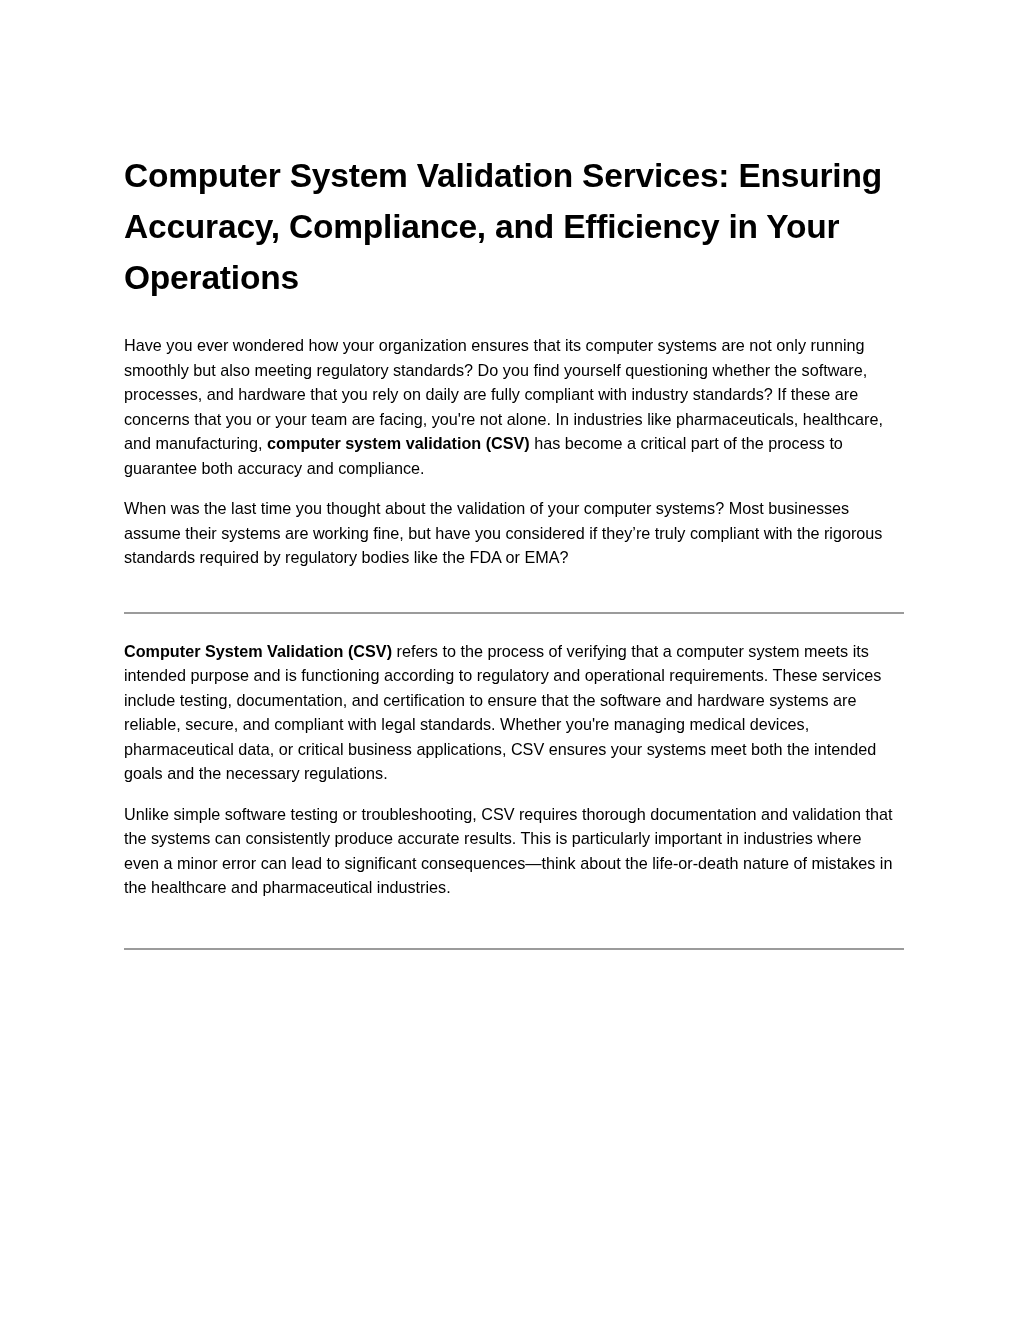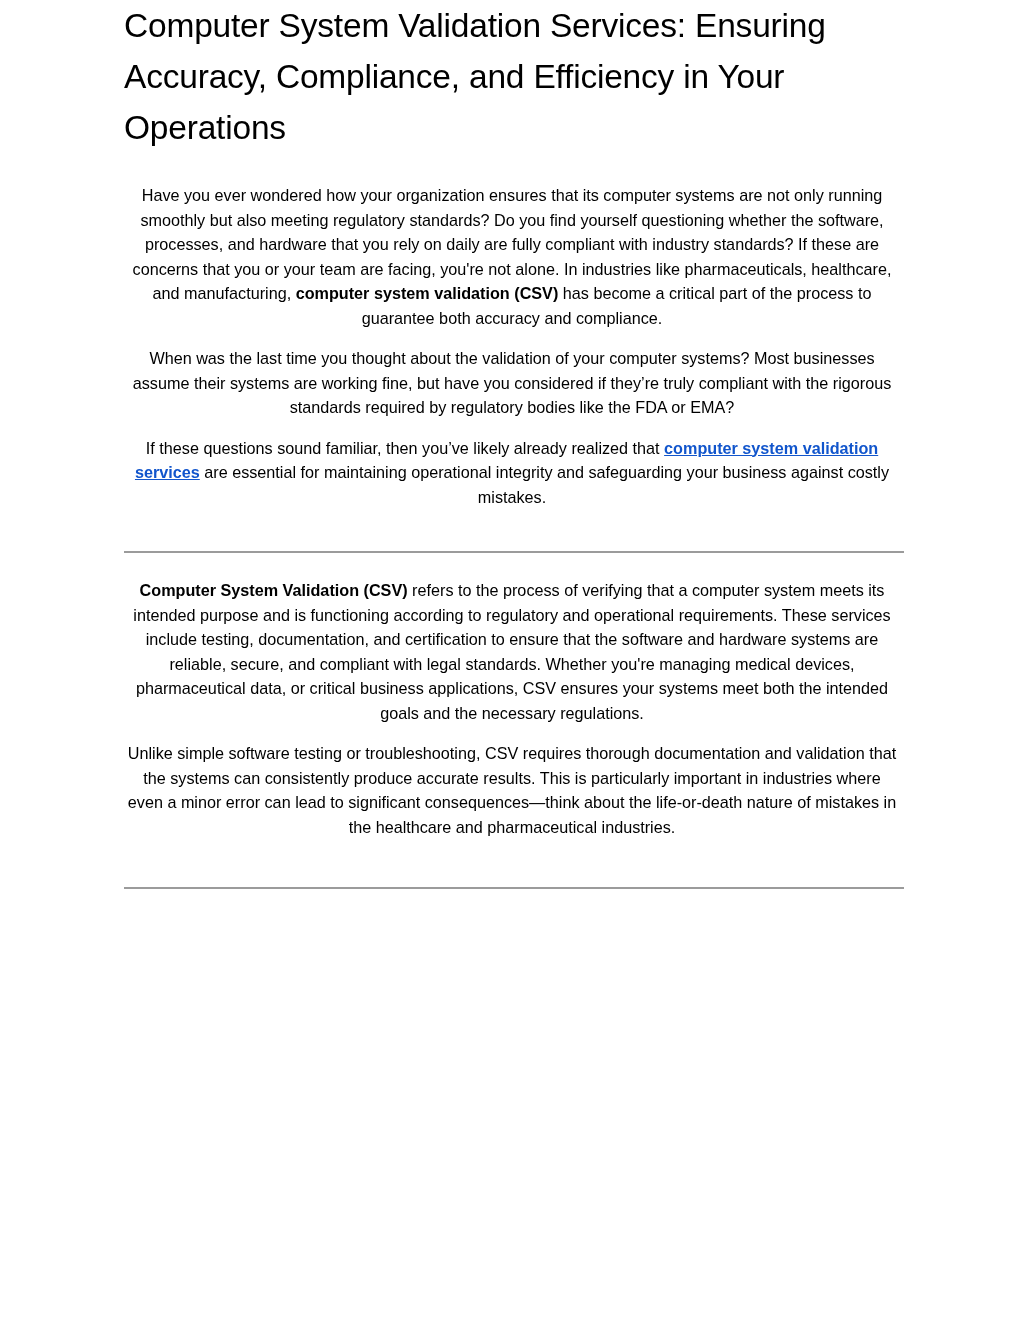--- a/index.html
+++ b/index.html
@@ -17,33 +17,34 @@
   .page {
     position: relative;
     width: 1024px;
     height: 1325px;
     box-sizing: border-box;
     padding: 0 124px;
     background: #ffffff;
   }
   .doc-title {
     margin: 0;
+    padding-top: 150px;
     font-size: 33.5px;
-    font-weight: normal;
+    font-weight: bold;
     line-height: 51px;
     letter-spacing: -0.2px;
     color: #000000;
   }
   .body-para {
     margin: 0;
     padding-top: 16px;
     font-size: 16.2px;
     line-height: 24.5px;
     color: #000000;
-    text-align: center;
+    text-align: left;
   }
   .body-para.first-para {
     padding-top: 30px;
   }
   .body-para b,
   .body-para strong {
     font-weight: bold;
   }
   a.doc-link {
     color: #1155cc;
@@ -80,21 +81,20 @@
 <body>
 
 <div class="page">
 
   <h1 class="doc-title">Computer System Validation Services: Ensuring Accuracy, Compliance, and Efficiency in Your Operations</h1>
 
   <p class="body-para first-para"><span>Have you ever wondered how your organization ensures that its computer systems are not only running smoothly but also meeting regulatory standards? Do you find yourself questioning whether the software, processes, and hardware that you rely on daily are fully compliant with industry standards? If these are concerns that you or your team are facing, you're not alone. In industries like pharmaceuticals, healthcare, and manufacturing, </span><b>computer system validation (CSV)</b><span> has become a critical part of the process to guarantee both accuracy and compliance.</span></p>
 
   <p class="body-para">When was the last time you thought about the validation of your computer systems? Most businesses assume their systems are working fine, but have you considered if they’re truly compliant with the rigorous standards required by regulatory bodies like the FDA or EMA?</p>
 
-  <p class="body-para"><span>If these questions sound familiar, then you’ve likely already realized that </span><a class="doc-link" href="#">computer system validation services</a><span> are essential for maintaining operational integrity and safeguarding your business against costly mistakes.</span></p>
 
   <hr class="divider divider-top">
 
 
   <p class="body-para heading-gap"><b>Computer System Validation (CSV)</b><span> refers to the process of verifying that a computer system meets its intended purpose and is functioning according to regulatory and operational requirements. These services include testing, documentation, and certification to ensure that the software and hardware systems are reliable, secure, and compliant with legal standards. Whether you're managing medical devices, pharmaceutical data, or critical business applications, CSV ensures your systems meet both the intended goals and the necessary regulations.</span></p>
 
   <p class="body-para">Unlike simple software testing or troubleshooting, CSV requires thorough documentation and validation that the systems can consistently produce accurate results. This is particularly important in industries where even a minor error can lead to significant consequences—think about the life-or-death nature of mistakes in the healthcare and pharmaceutical industries.</p>
 
   <hr class="divider divider-bottom">
 

